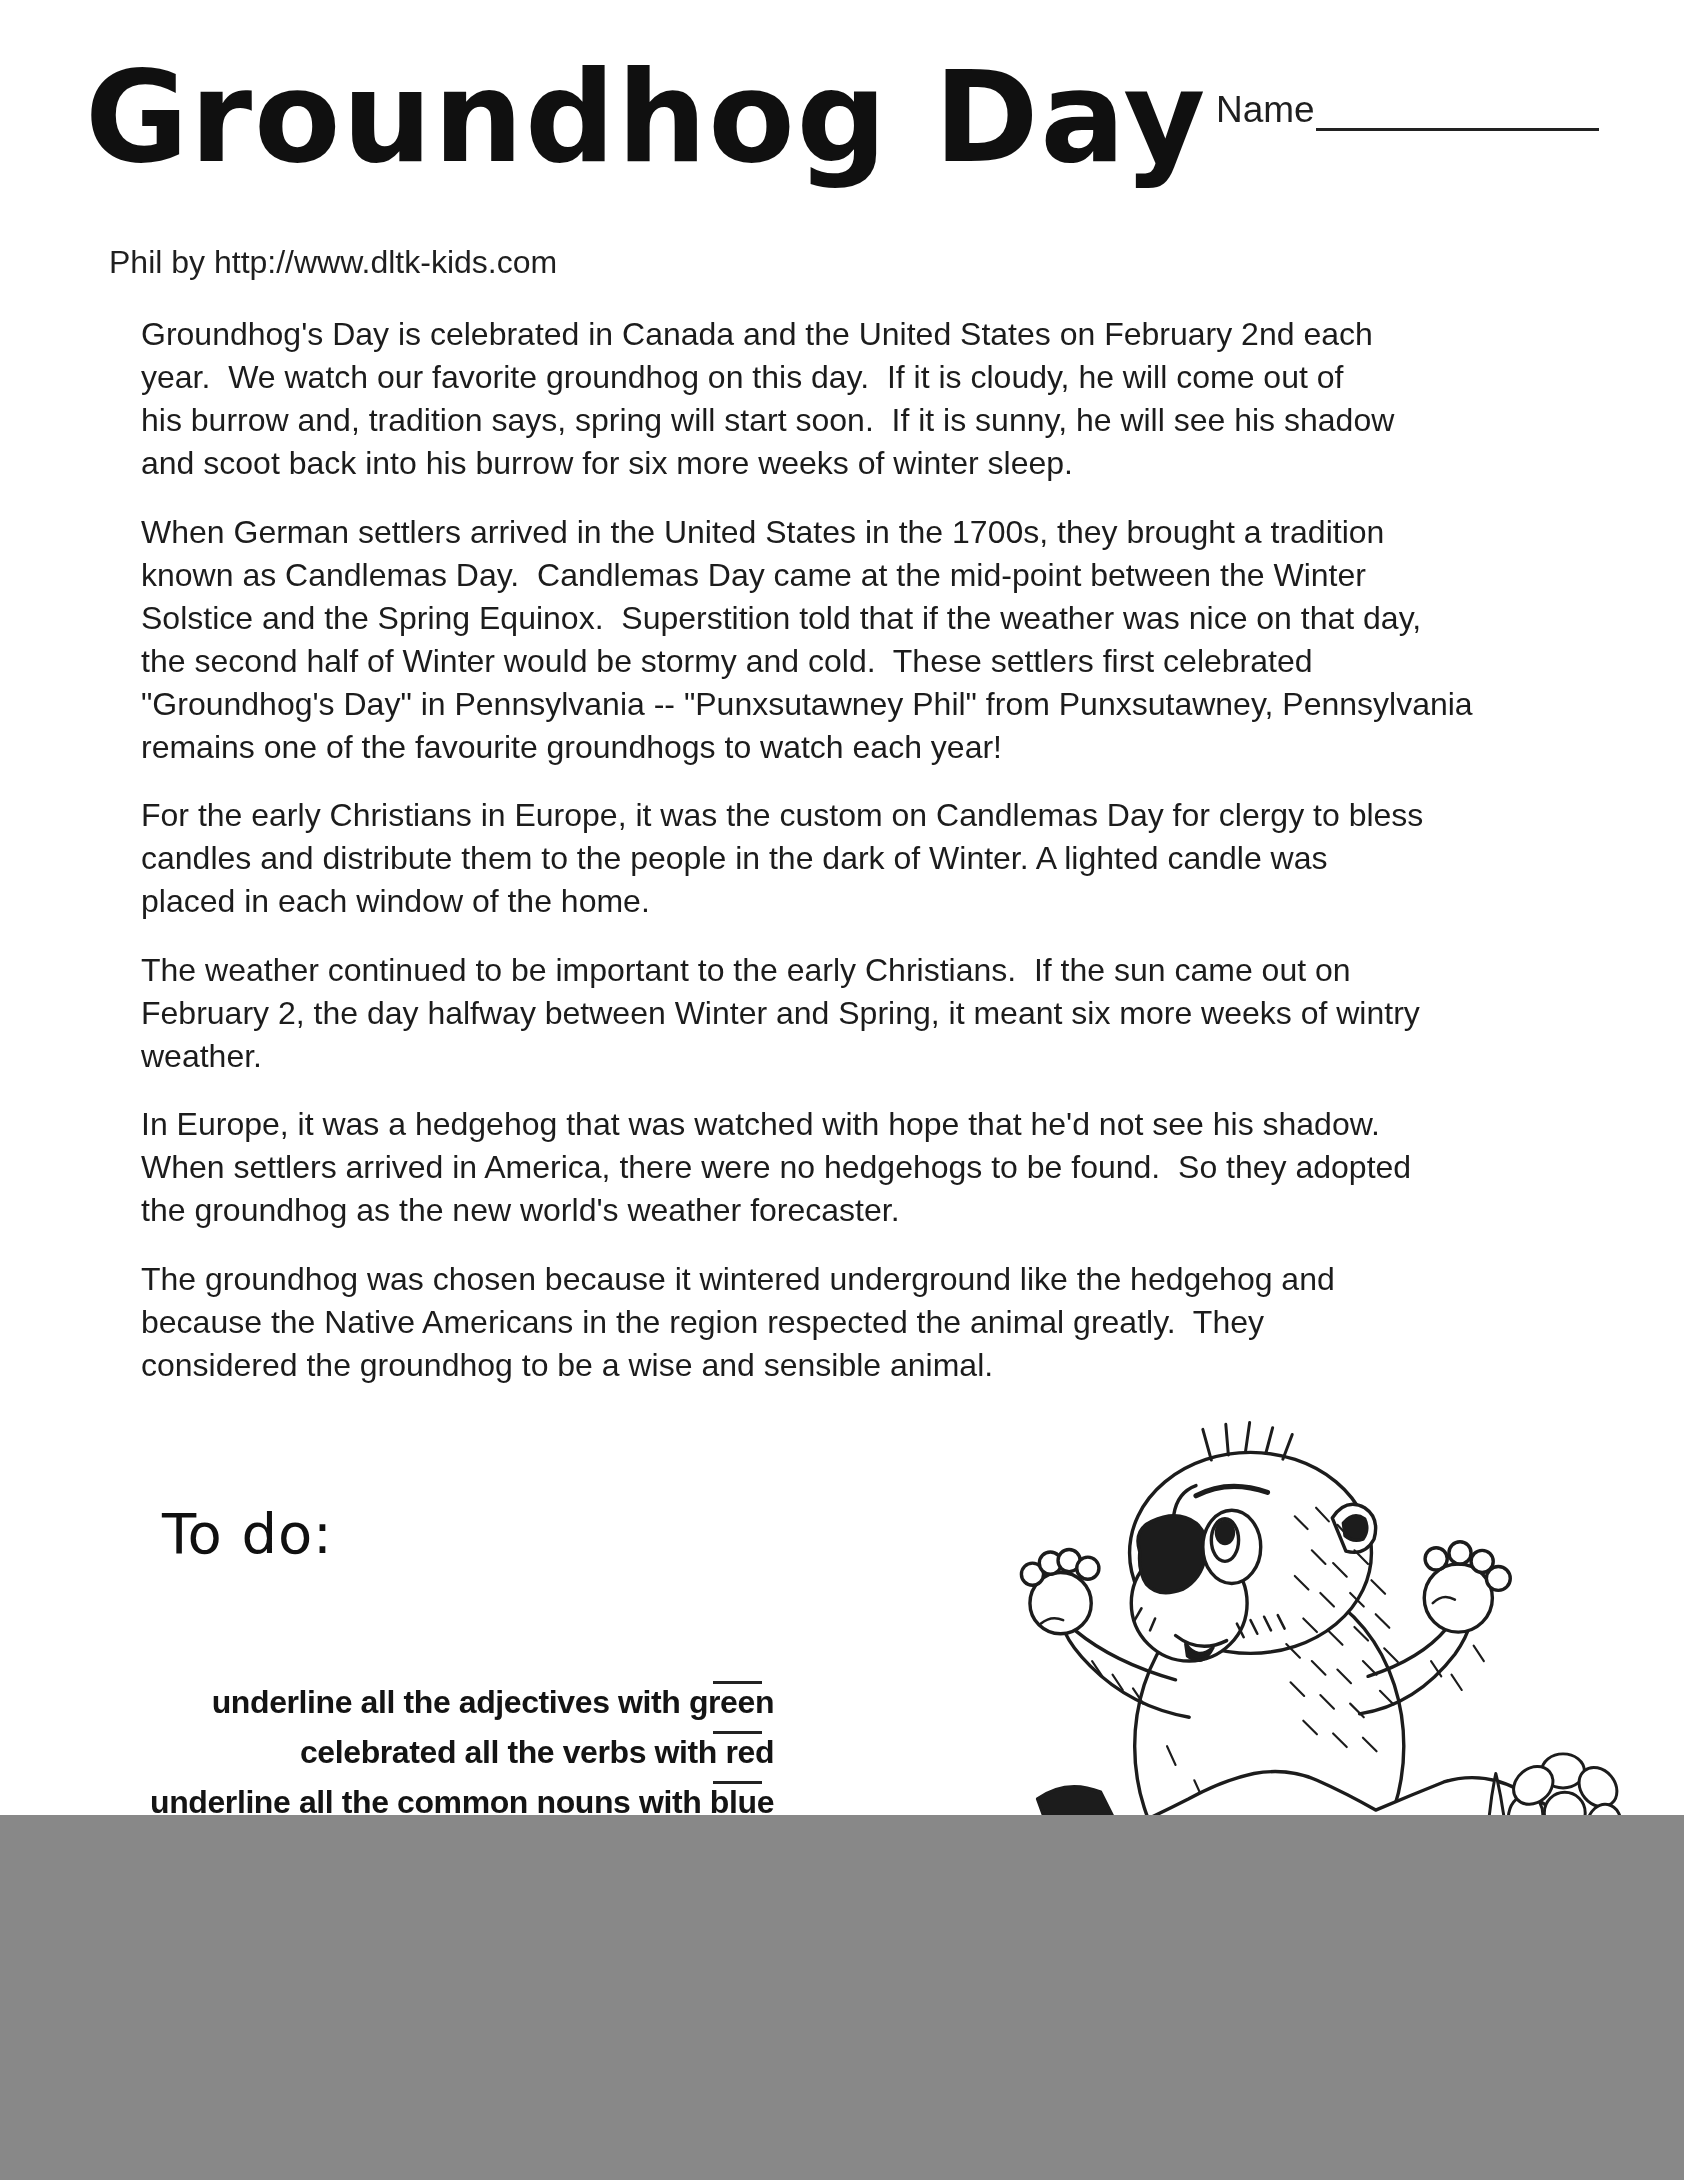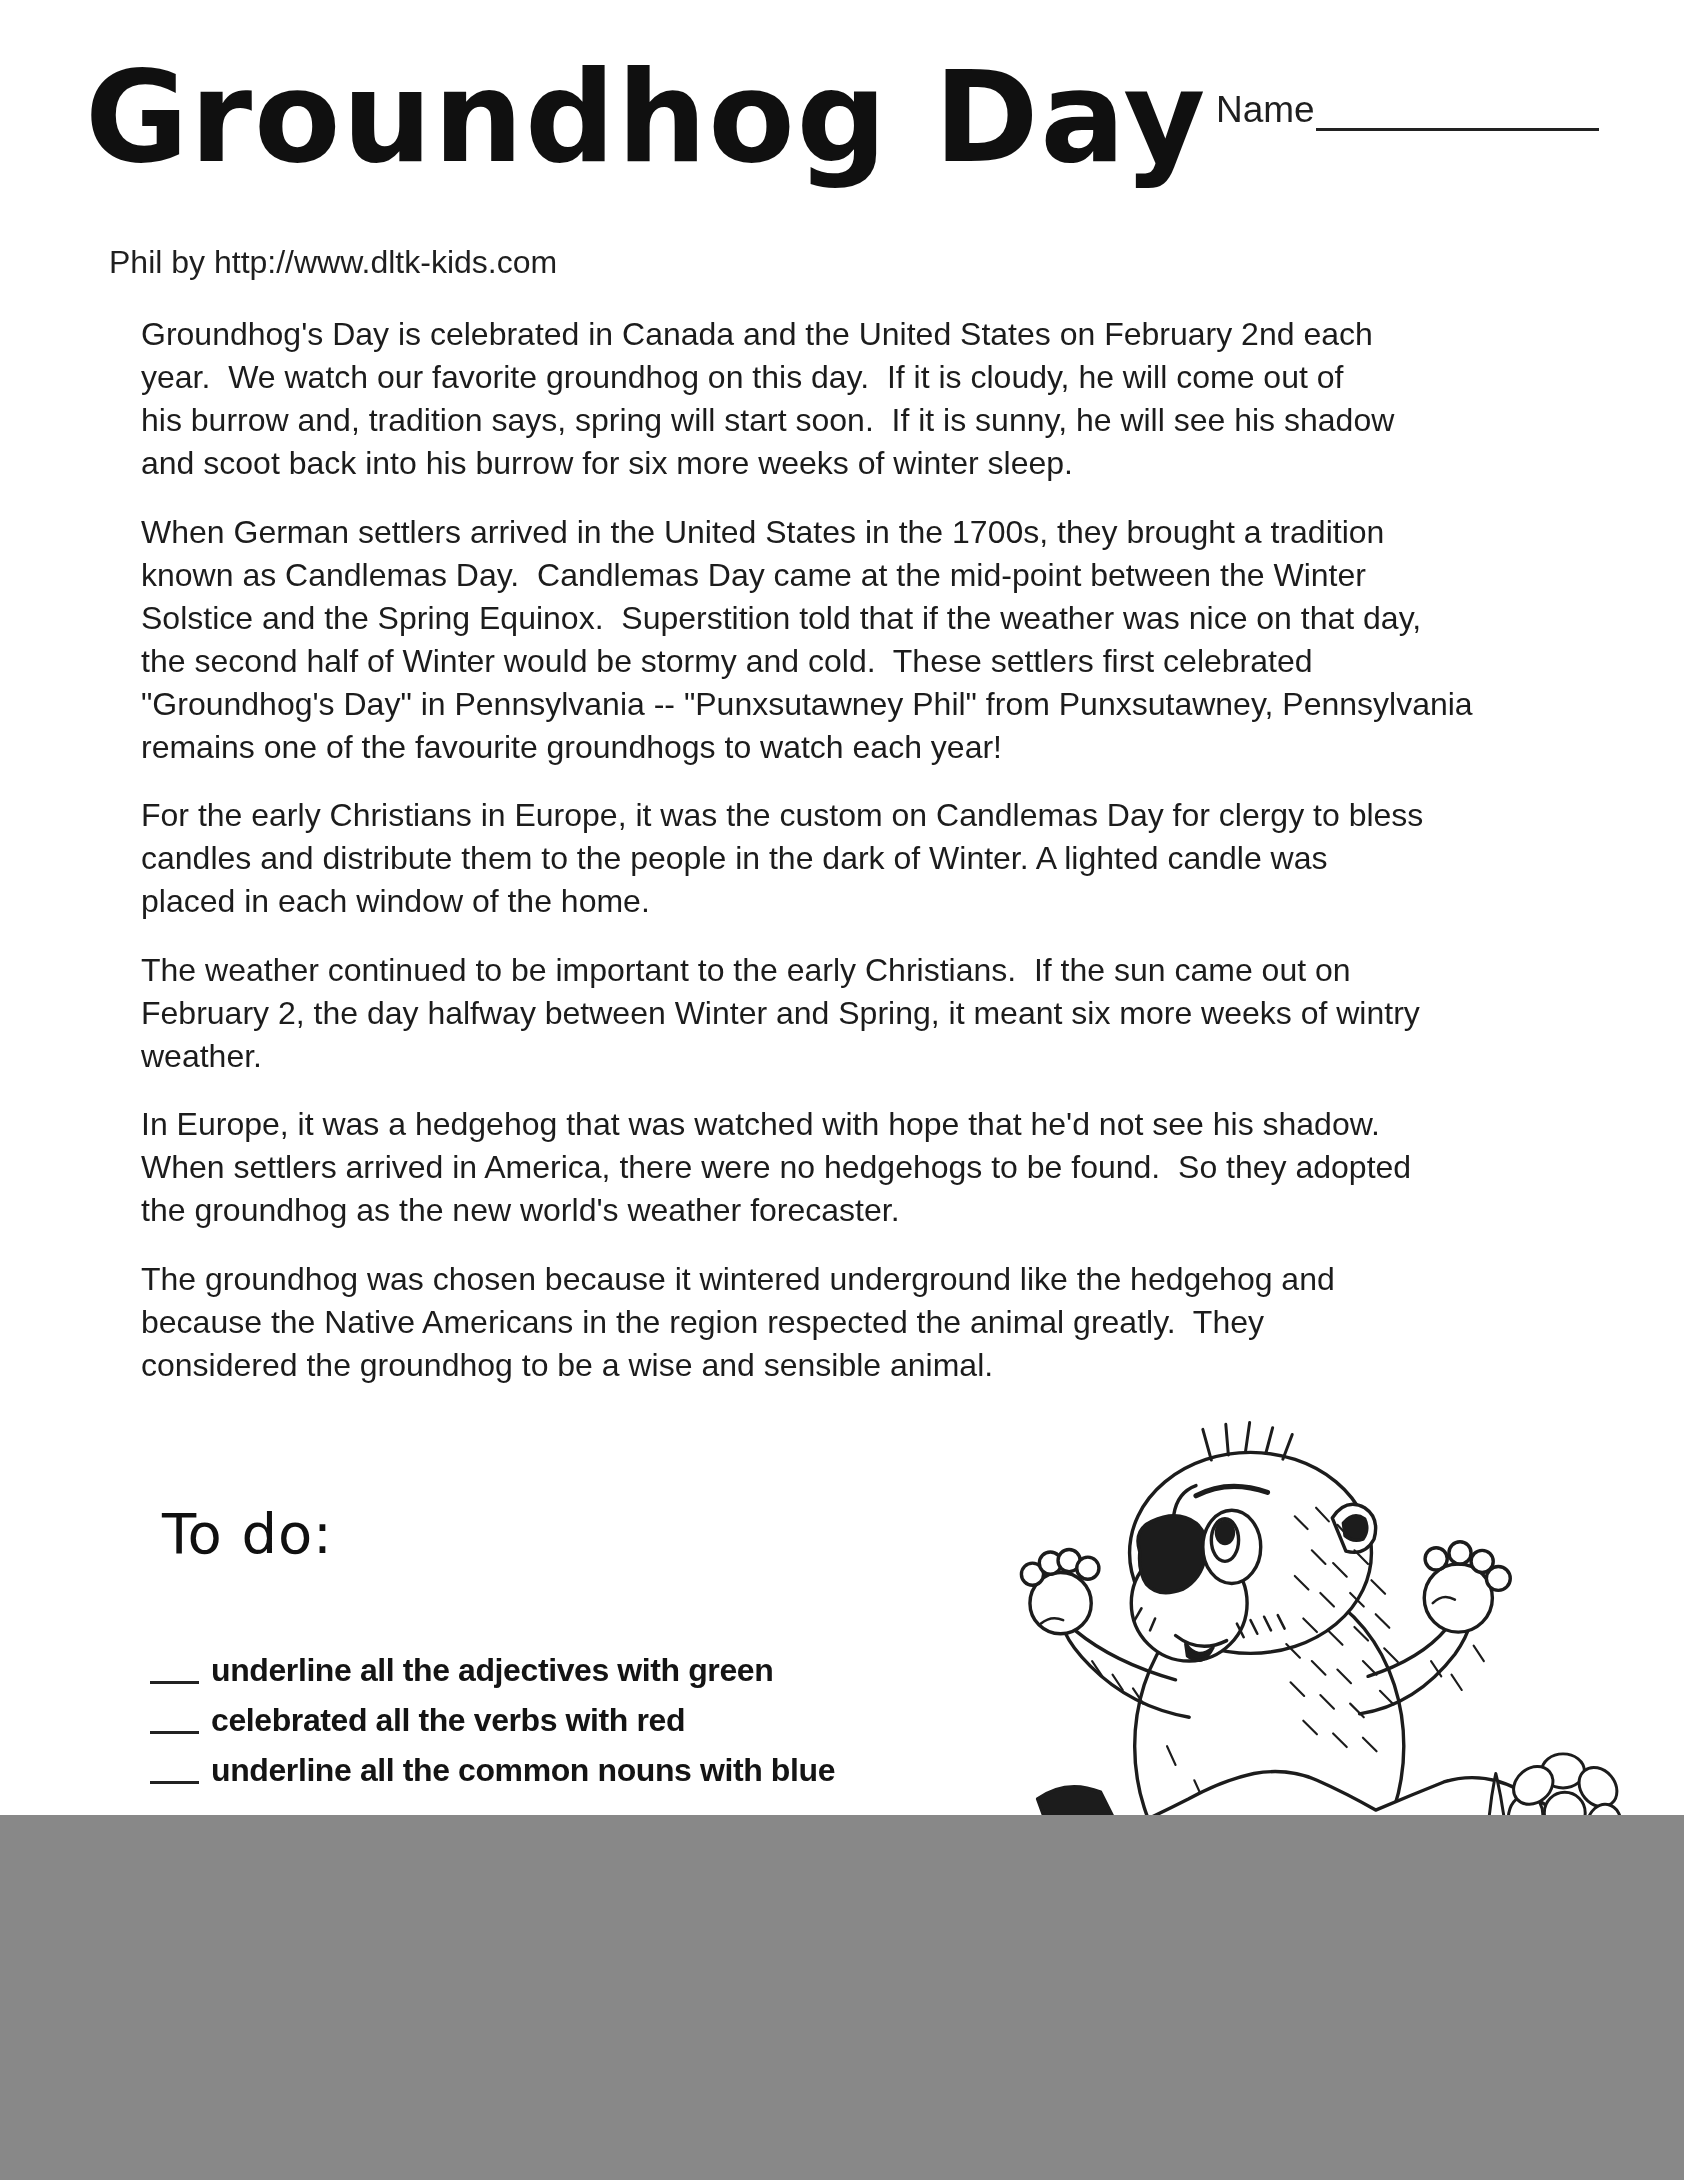--- a/index.html
+++ b/index.html
@@ -37,21 +37,21 @@
     font-size:32px;line-height:43px;color:#1c1c1c;margin-left:30px;
   }
   .content p{margin:0 0 25.6px 0;white-space:pre-wrap;}
   
   .todo-heading{
     position:absolute;left:162px;top:1501px;
     font-family:"DejaVu Sans", sans-serif;
     font-size:56px;font-weight:400;letter-spacing:0.9px;color:#101010;
   }
   .todo-list{position:absolute;left:150px;top:1652px;}
-  .todo-row{display:flex;margin-bottom:12.8px;height:37px;}
+  .todo-row{display:flex;align-items:flex-end;margin-bottom:12.8px;height:37px;flex-direction:column;}
   .todo-blank{
     display:inline-block;width:49px;height:29px;
     border-bottom:3.4px solid #222;margin-right:12px;flex:0 0 auto;
   }
   .todo-label{
     font-size:32px;font-weight:700;line-height:37px;
     color:#141414;white-space:nowrap;letter-spacing:-0.4px;
   }
   
   .illustration{position:absolute;left:886px;top:1380px;width:775px;height:775px;}

